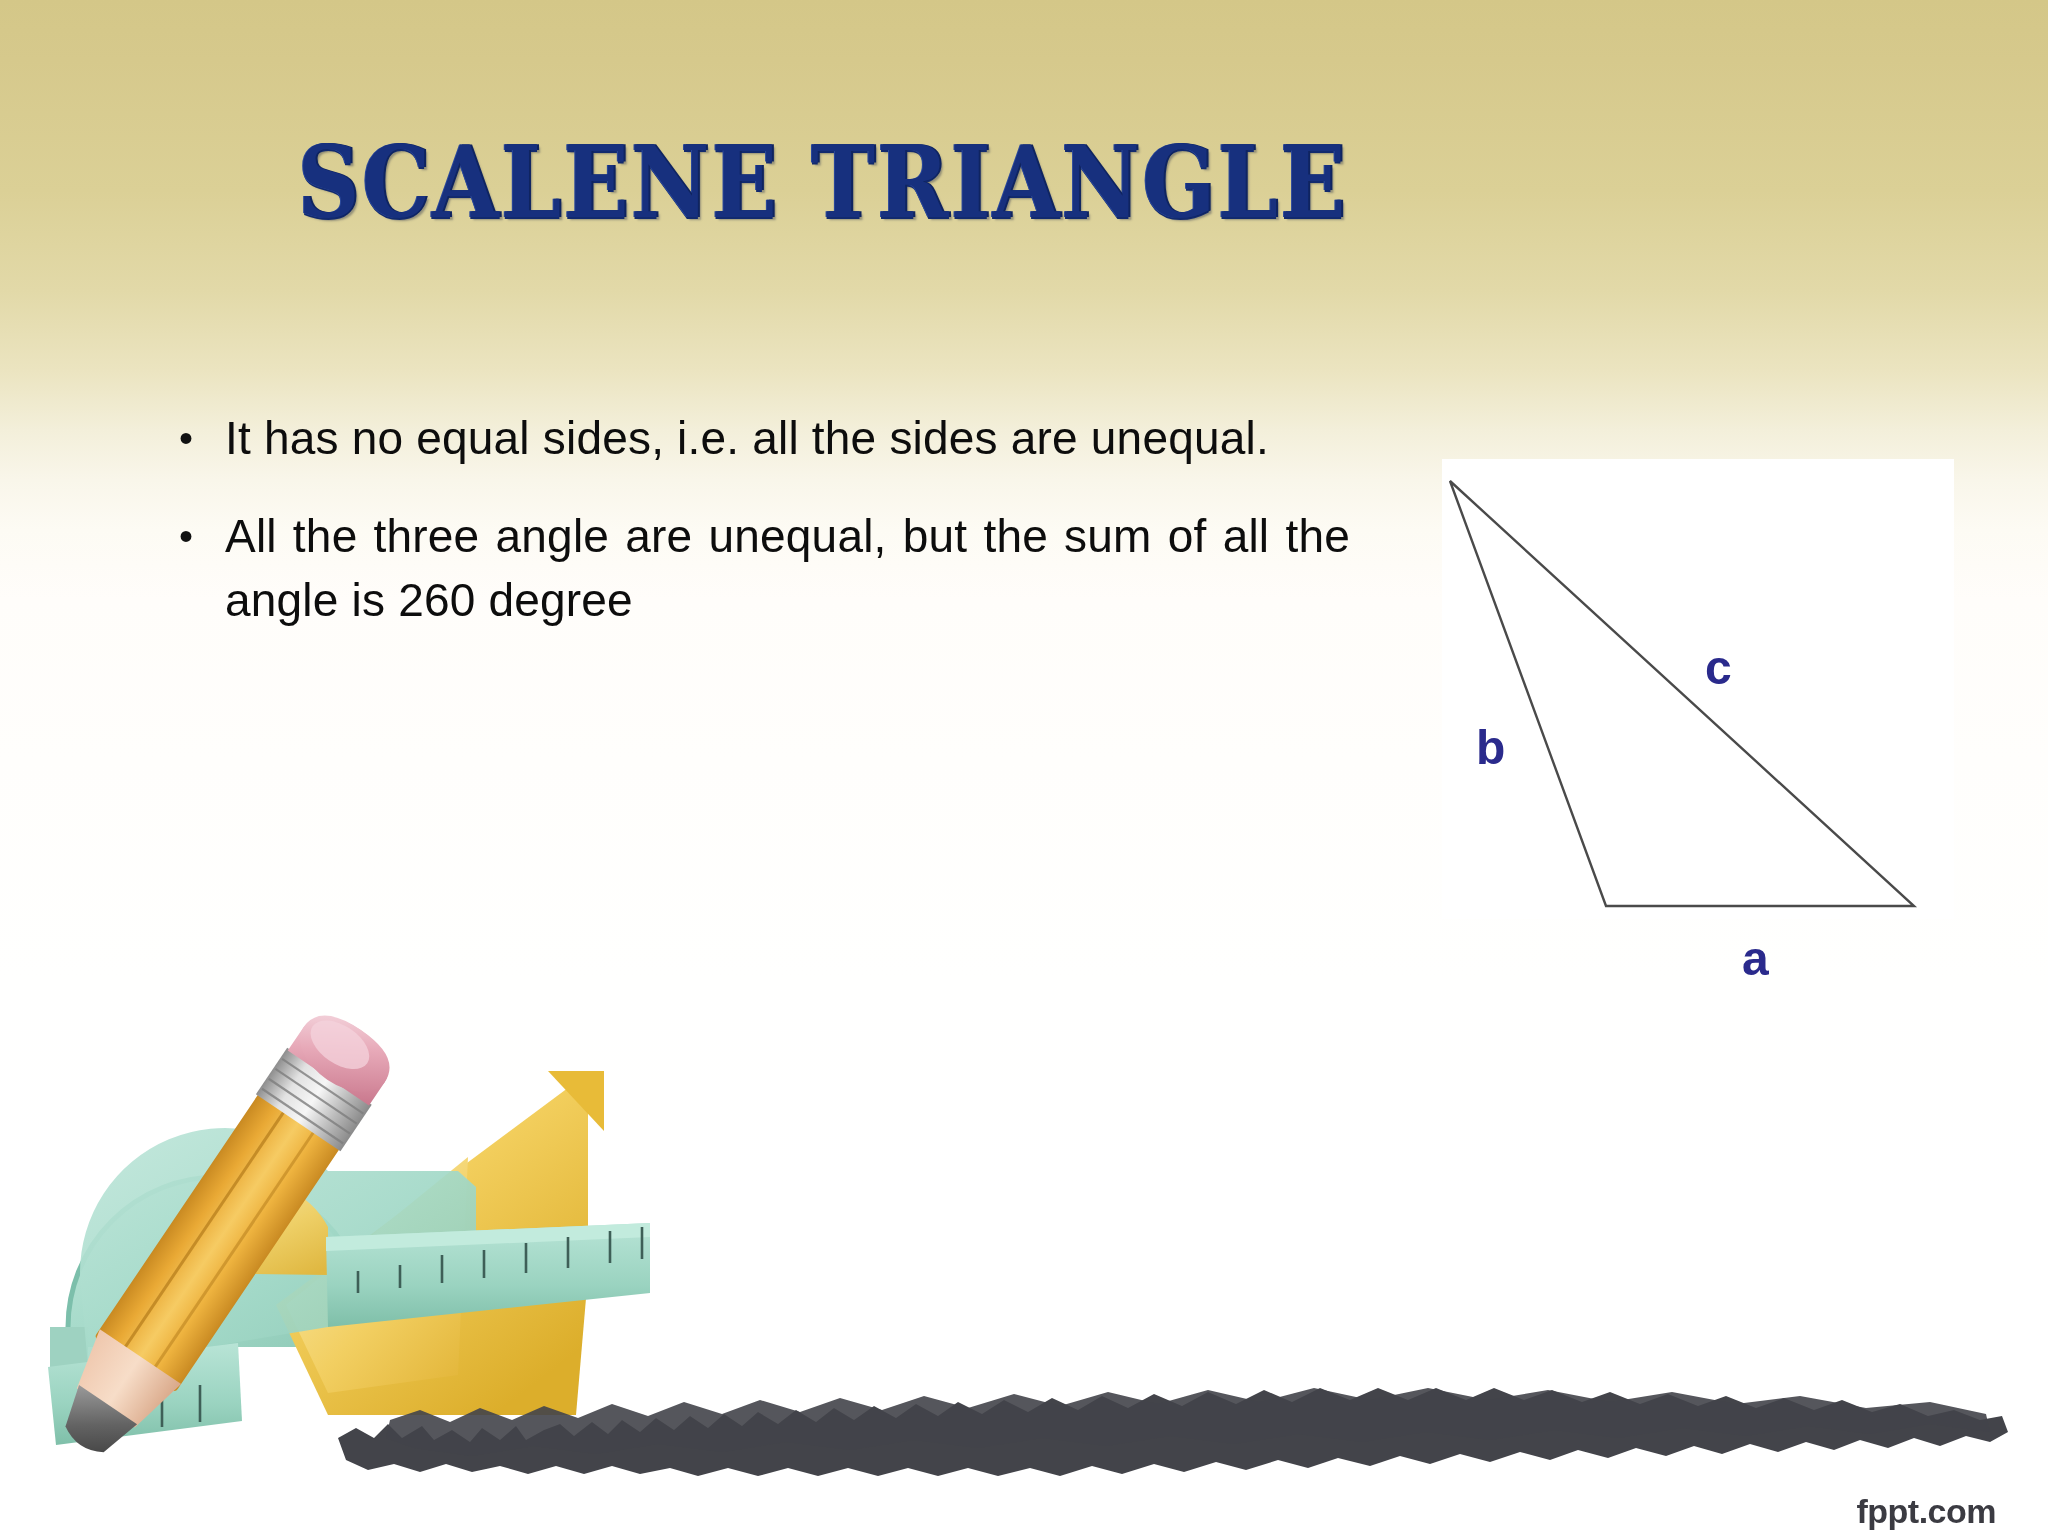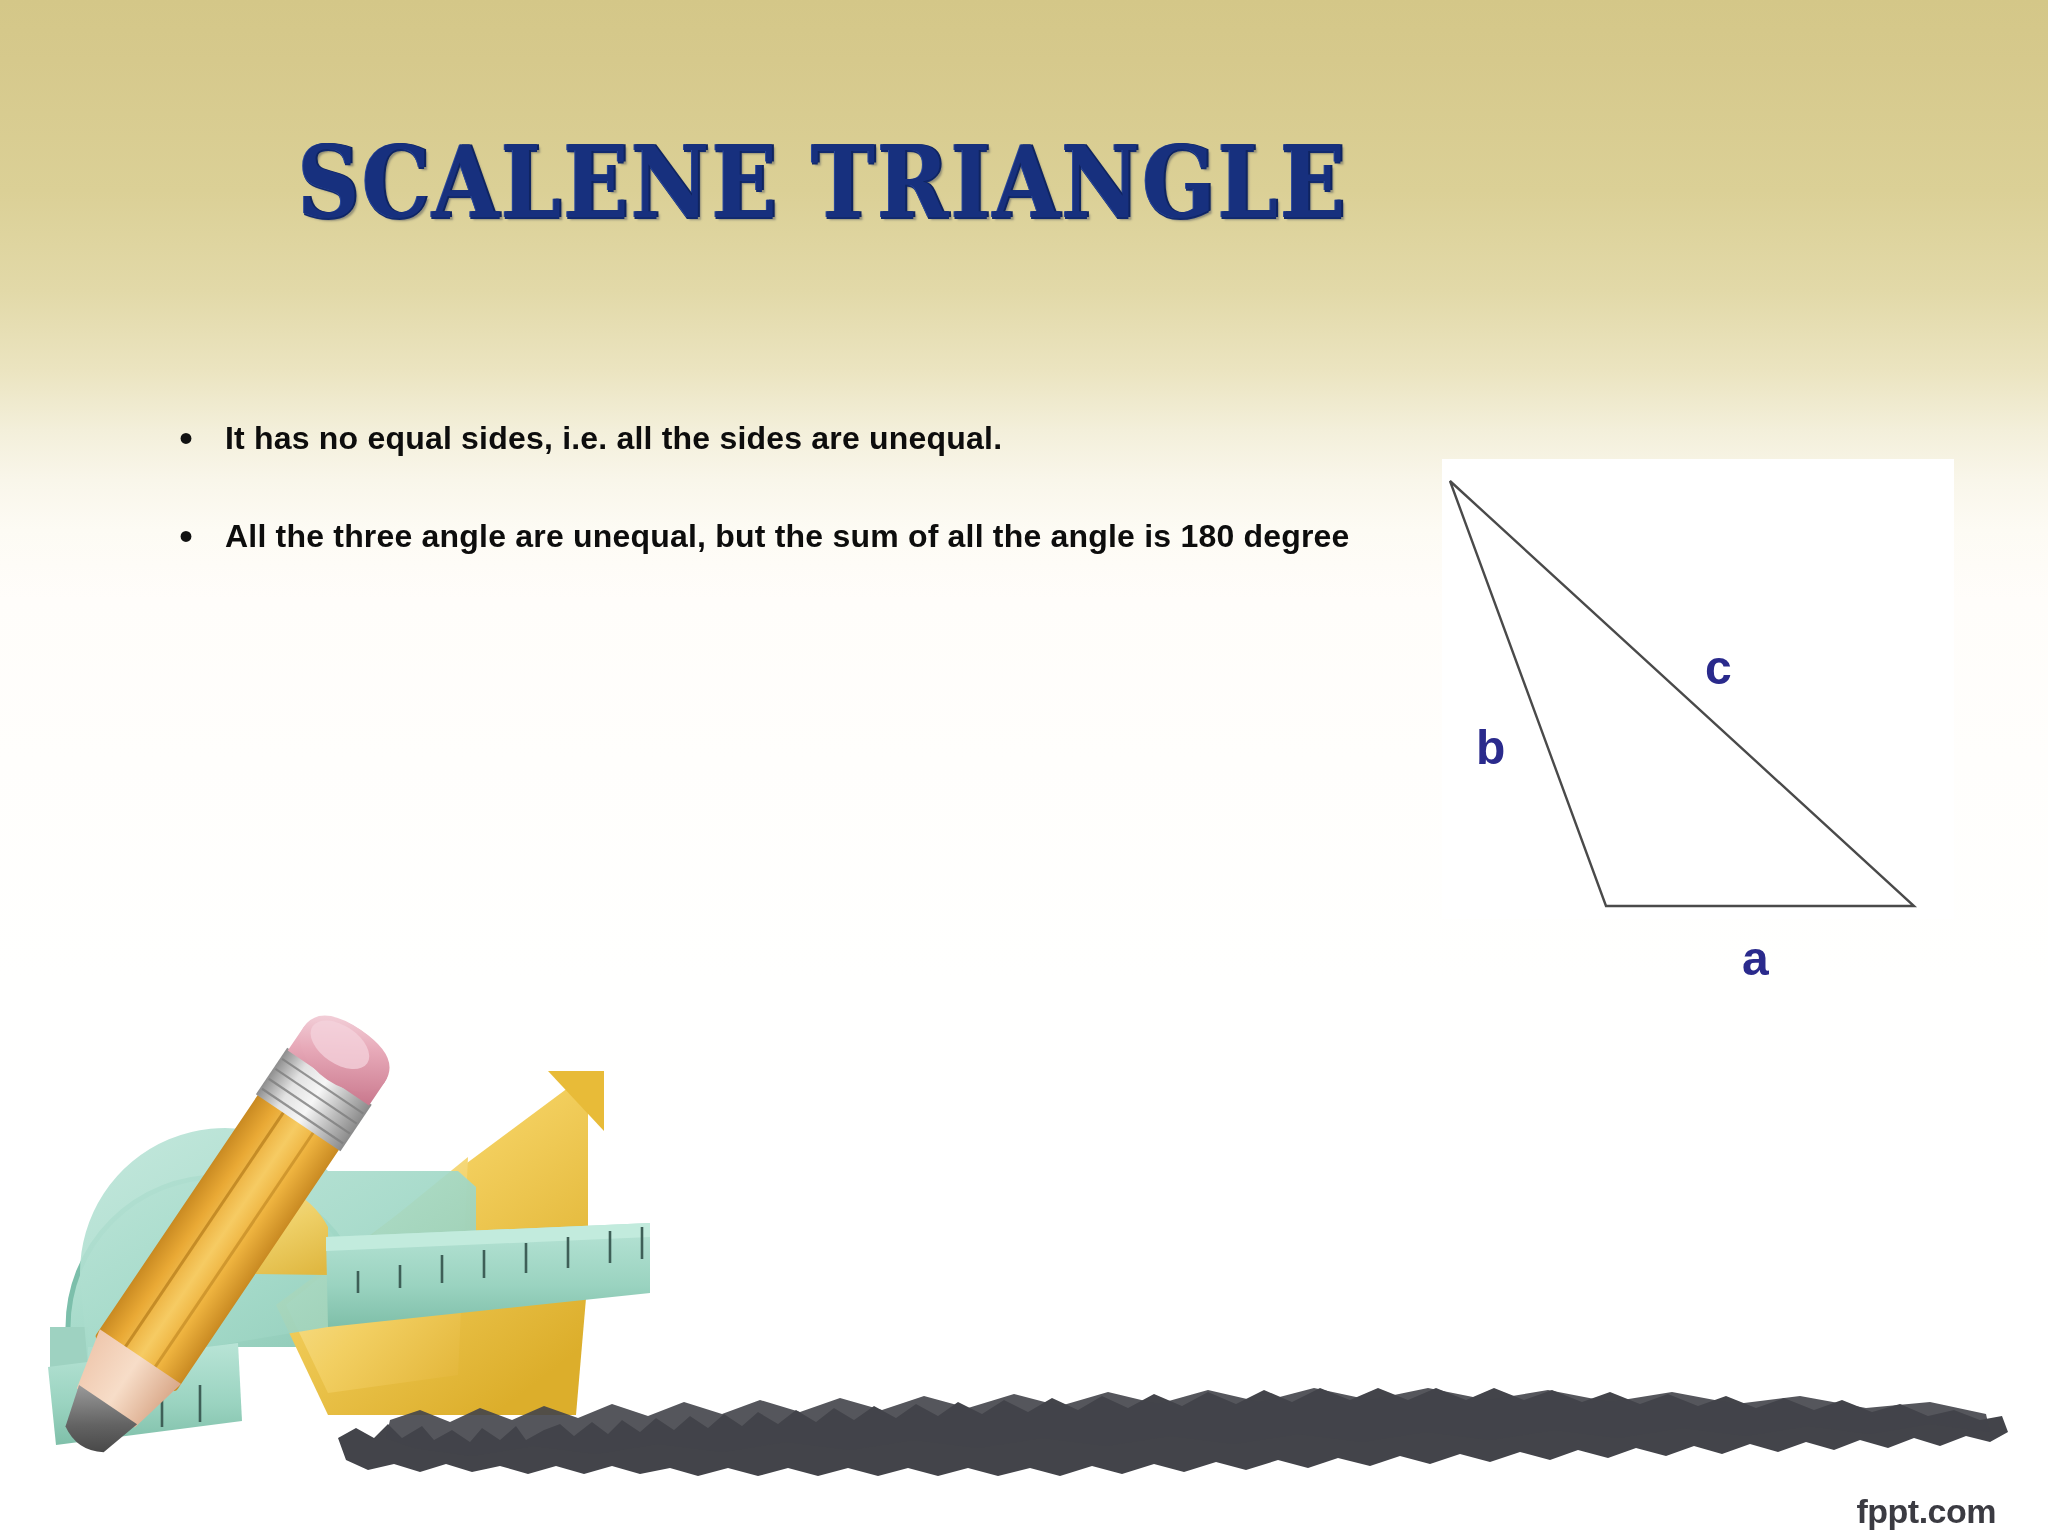--- a/index.html
+++ b/index.html
@@ -79,27 +79,26 @@
     font-size: 40px;
     line-height: 64px;
     color: #111111;
     text-align: left;
     padding-left: 24px;
     box-sizing: border-box;
   }
 
   .bullet-text {
     flex: 1 1 auto;
-    font-size: 32px;
+    font-size: 46px;
     line-height: 64px;
     color: #0d0d0d;
     text-align: justify;
     text-justify: inter-word;
     letter-spacing: 0.2px;
-    font-weight: bold;
   }
 
   
   #triangle-panel {
     position: absolute;
     left: 1442px;
     top: 459px;
     width: 512px;
     height: 460px;
     background: #ffffff;
@@ -161,21 +160,21 @@
 
   <div id="body-block">
 
     <div class="bullet-row">
       <span class="bullet-marker">•</span>
       <span class="bullet-text">It has no equal sides, i.e. all the sides are unequal.</span>
     </div>
 
     <div class="bullet-row">
       <span class="bullet-marker">•</span>
-      <span class="bullet-text">All the three angle are unequal, but the sum of all the angle is 180 degree</span>
+      <span class="bullet-text">All the three angle are unequal, but the sum of all the angle is 260 degree</span>
     </div>
 
   </div>
 
   <div id="triangle-panel">
     <svg viewBox="0 0 512 460" xmlns="http://www.w3.org/2000/svg">
       <rect x="0" y="0" width="512" height="460" fill="#ffffff"></rect>
 
       <polygon points="8,22 164,447 472,447" fill="none" stroke="#4a4a4a" stroke-width="2.4" stroke-linejoin="miter"></polygon>
       <text class="tri-label" x="263" y="225">c</text>

